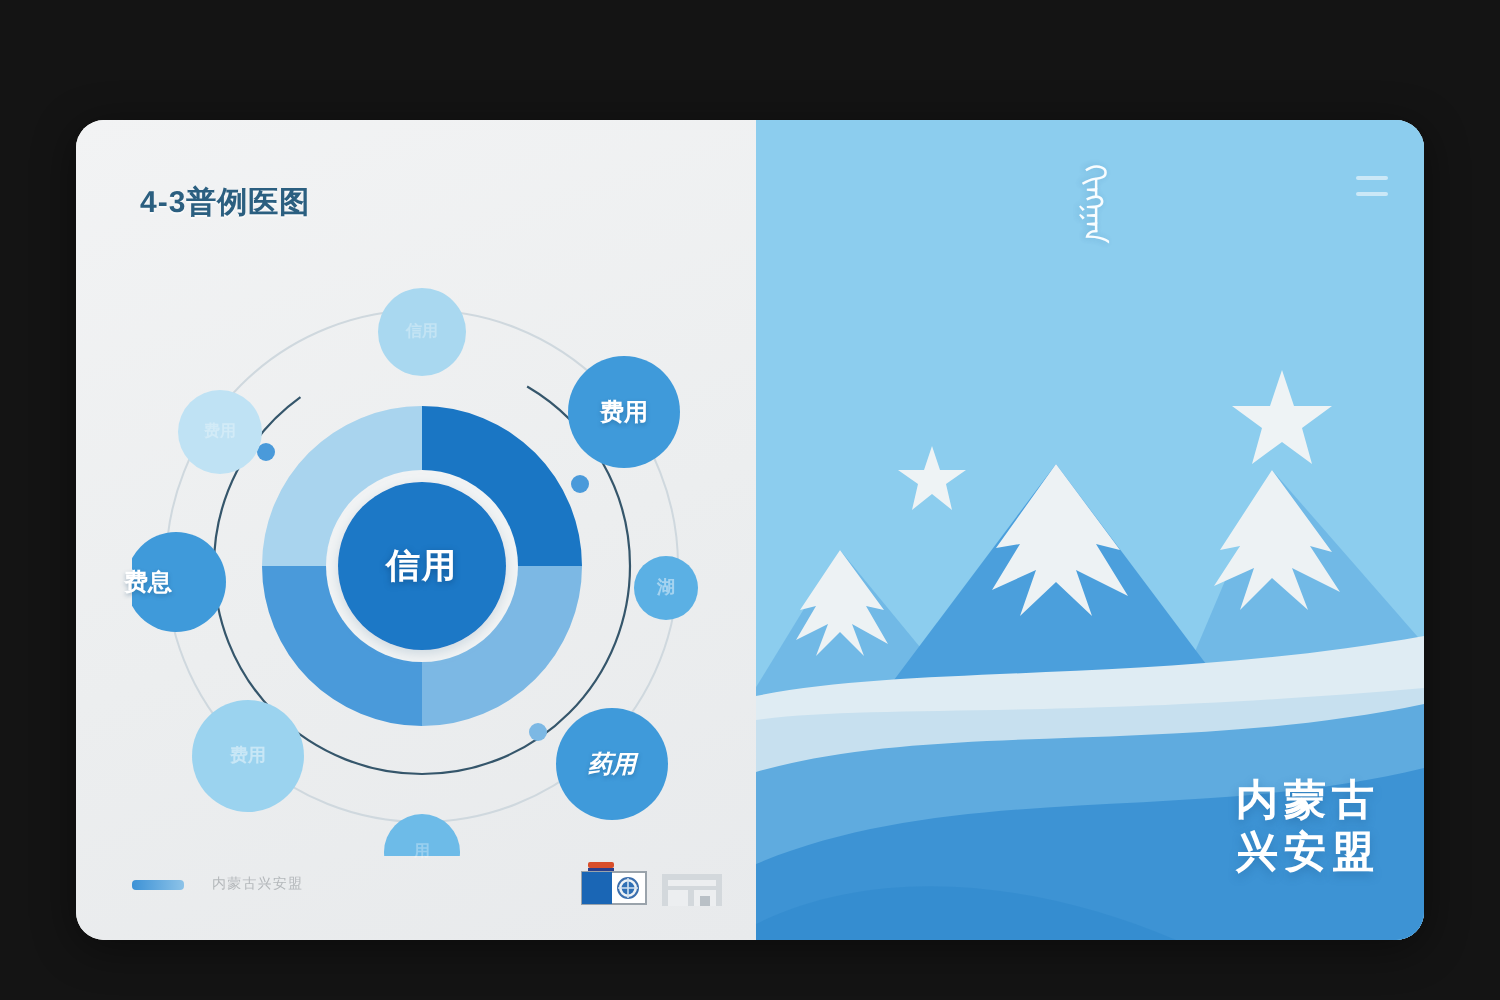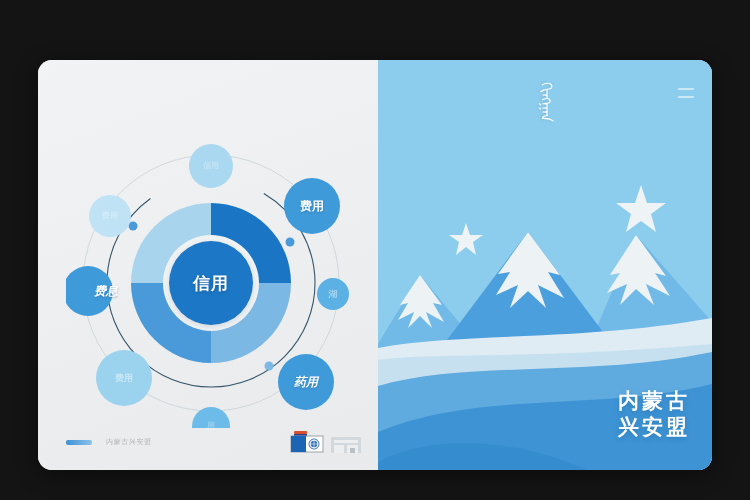--- a/index.html
+++ b/index.html
@@ -139,20 +139,21 @@
 </style>
 </head>
 <body>
 
 <div id="stage">
 
   <div id="card">
 
     <div id="left-panel">
 
+      <div id="slide-title">4-3普例医图</div>
 
       <div id="ring-diagram">
         <svg viewBox="0 0 290 290">
           <defs>
             <filter id="softshadow" x="-40%" y="-40%" width="180%" height="180%">
               <feDropShadow dx="0" dy="2" stdDeviation="3" flood-color="#8aa7bb" flood-opacity="0.35"></feDropShadow>
             </filter>
           </defs>
 
           <circle cx="145" cy="145" r="128" fill="none" stroke="#cfd8de" stroke-width="1"></circle>
@@ -184,21 +185,21 @@
           <circle cx="58" cy="240" r="28" fill="#9bd3ef"></circle>
           <circle cx="240" cy="244" r="28" fill="#3f9ada"></circle>
           <circle cx="145" cy="288" r="19" fill="#6dbbe8"></circle>
         </svg>
 
         <div id="center-label">信用</div>
 
         <div class="node-label faint" style="left:145px; top:28px;">信用</div>
         <div class="node-label faint" style="left:44px;  top:78px;">费用</div>
         <div class="node-label strong" style="left:246px; top:68px;">费用</div>
-        <div class="node-label strong" style="left:40px;  top:153px;font-style:italic;">费息</div>
+        <div class="node-label strong" style="left:8px;  top:153px;">费息</div>
         <div class="node-label dim" style="left:267px; top:156px;">湖</div>
         <div class="node-label dim" style="left:58px;  top:240px;">费用</div>
         <div class="node-label strong" style="left:240px; top:244px;font-style:italic;">药用</div>
         <div class="node-label faint" style="left:145px; top:288px;">用</div>
       </div>
 
       <div id="left-footer">
         <div id="footer-bar"></div>
         <div id="footer-note">内蒙古兴安盟</div>
         <div id="footer-logos">

